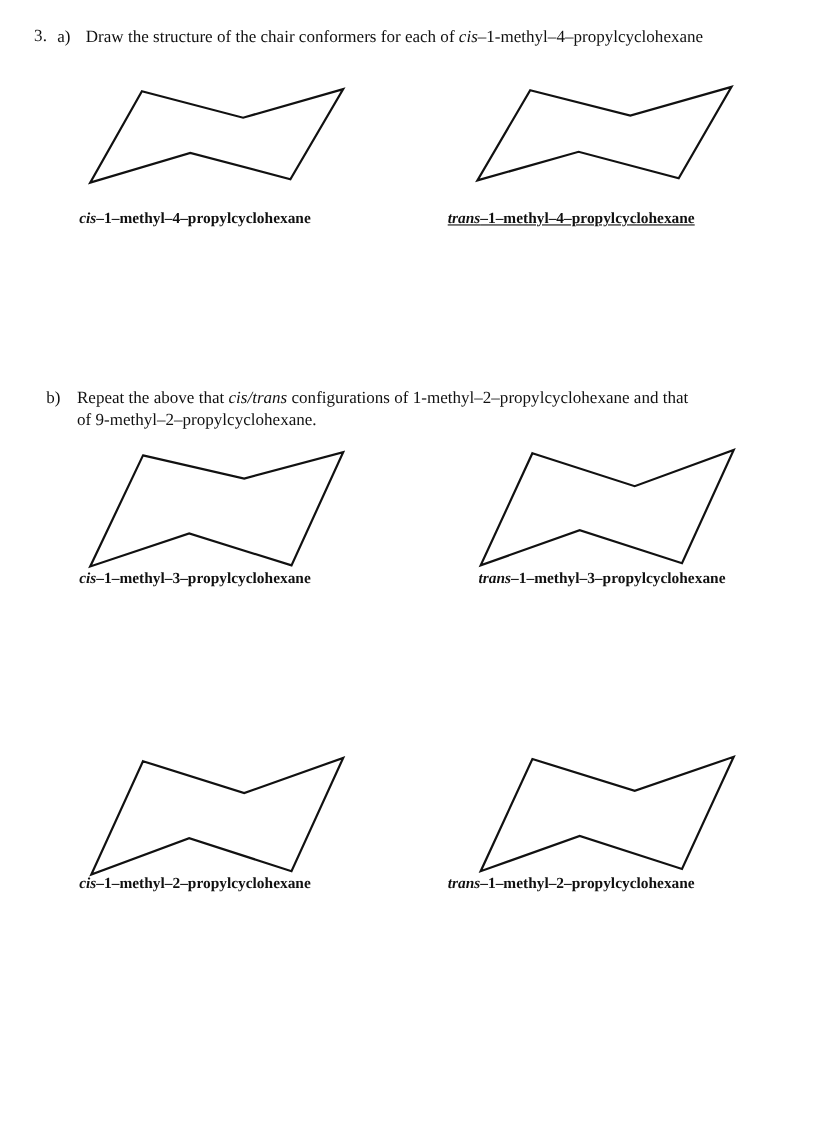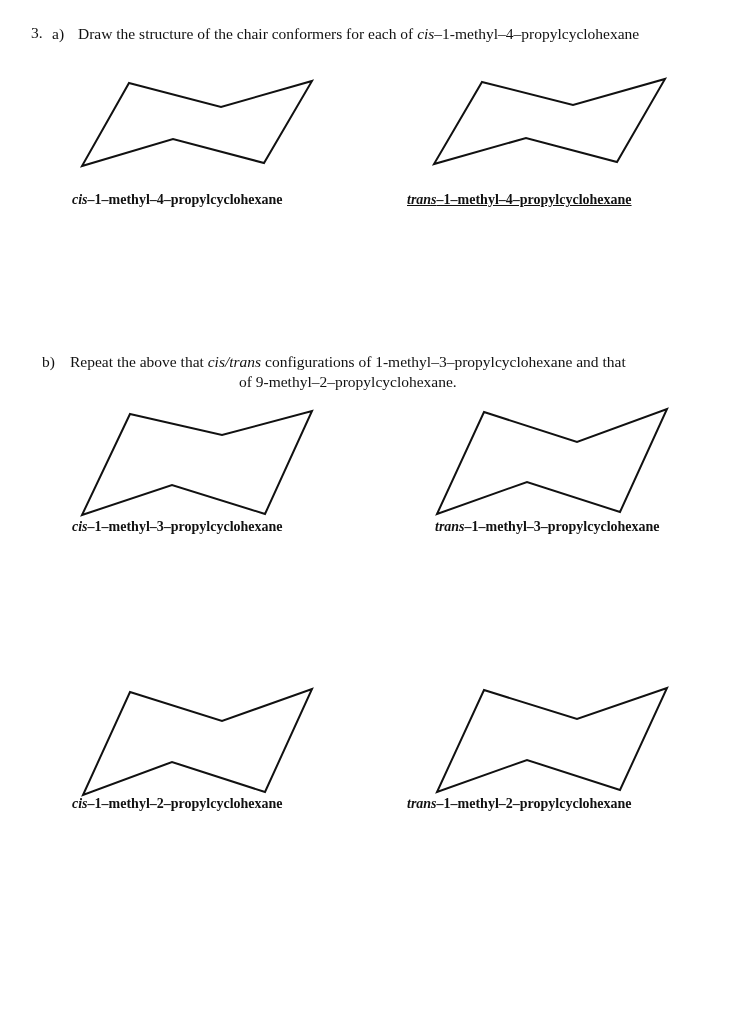--- a/index.html
+++ b/index.html
@@ -1,21 +1,21 @@
 <!DOCTYPE html>
 <html><head>
 <meta charset="utf-8">
 <style>
   html, body { margin: 0; padding: 0; background: #ffffff; }
   body { width: 742px; height: 1024px; position: relative; overflow: hidden;
          font-family: "Liberation Serif", "DejaVu Serif", serif; color: #111; }
   .q-num { position: absolute; left: 31px; top: 24px; font-size: 15.5px; }
   .part { position: absolute; font-size: 15.5px; line-height: 20px; }
   .part .lbl { position: absolute; left: 0; top: 0; }
-  .part .txt { position: absolute; left: 26px; top: 0; white-space: nowrap; text-align: center; }
+  .part .txt { position: absolute; left: 26px; top: 0; white-space: nowrap; }
   .part-a { left: 52px; top: 24px; width: 680px; height: 40px; }
   .part-b { left: 42px; top: 352px; width: 680px; height: 40px; }
   .part-b .txt { left: 28px; }
   em { font-style: italic; }
   svg.chairs { position: absolute; left: 0; top: 0; }
   .caption { position: absolute; font-weight: bold; font-size: 14px; white-space: nowrap; }
   .caption em { font-weight: bold; }
 </style>
 </head>
 <body>
@@ -25,21 +25,21 @@
 <div class="part part-a">
   <span class="lbl">a)</span>
   <div class="txt">
     <div><span>Draw the structure of the chair conformers for each of </span><em>cis</em><span>–1-methyl–4–propylcyclohexane</span></div>
   </div>
 </div>
 
 <div class="part part-b">
   <span class="lbl">b)</span>
   <div class="txt">
-    <div><span>Repeat the above that </span><em>cis/trans</em><span> configurations of 1-methyl–3–propylcyclohexane and that</span></div>
+    <div><span>Repeat the above that </span><em>cis/trans</em><span> configurations of 1-methyl–2–propylcyclohexane and that</span></div>
     <div>of 9-methyl–2–propylcyclohexane.</div>
   </div>
 </div>
 
 <svg class="chairs" width="742" height="1024" viewBox="0 0 742 1024">
   <polygon fill="none" stroke="#111" stroke-width="2" stroke-linejoin="miter" points="129,83 221,107 312,81 264,163 173,139 82,166"></polygon>
   <polygon fill="none" stroke="#111" stroke-width="2" stroke-linejoin="miter" points="482,82 573,105 665,79 617,162 526,138 434,164"></polygon>
   <polygon fill="none" stroke="#111" stroke-width="2" stroke-linejoin="miter" points="130,414 222,435 312,411 265,514 172,485 82,515"></polygon>
   <polygon fill="none" stroke="#111" stroke-width="2" stroke-linejoin="miter" points="484,412 577,442 667,409 620,512 527,482 437,514"></polygon>
   <polygon fill="none" stroke="#111" stroke-width="2" stroke-linejoin="miter" points="130,692 222,721 312,689 265,792 172,762 83,795"></polygon>

